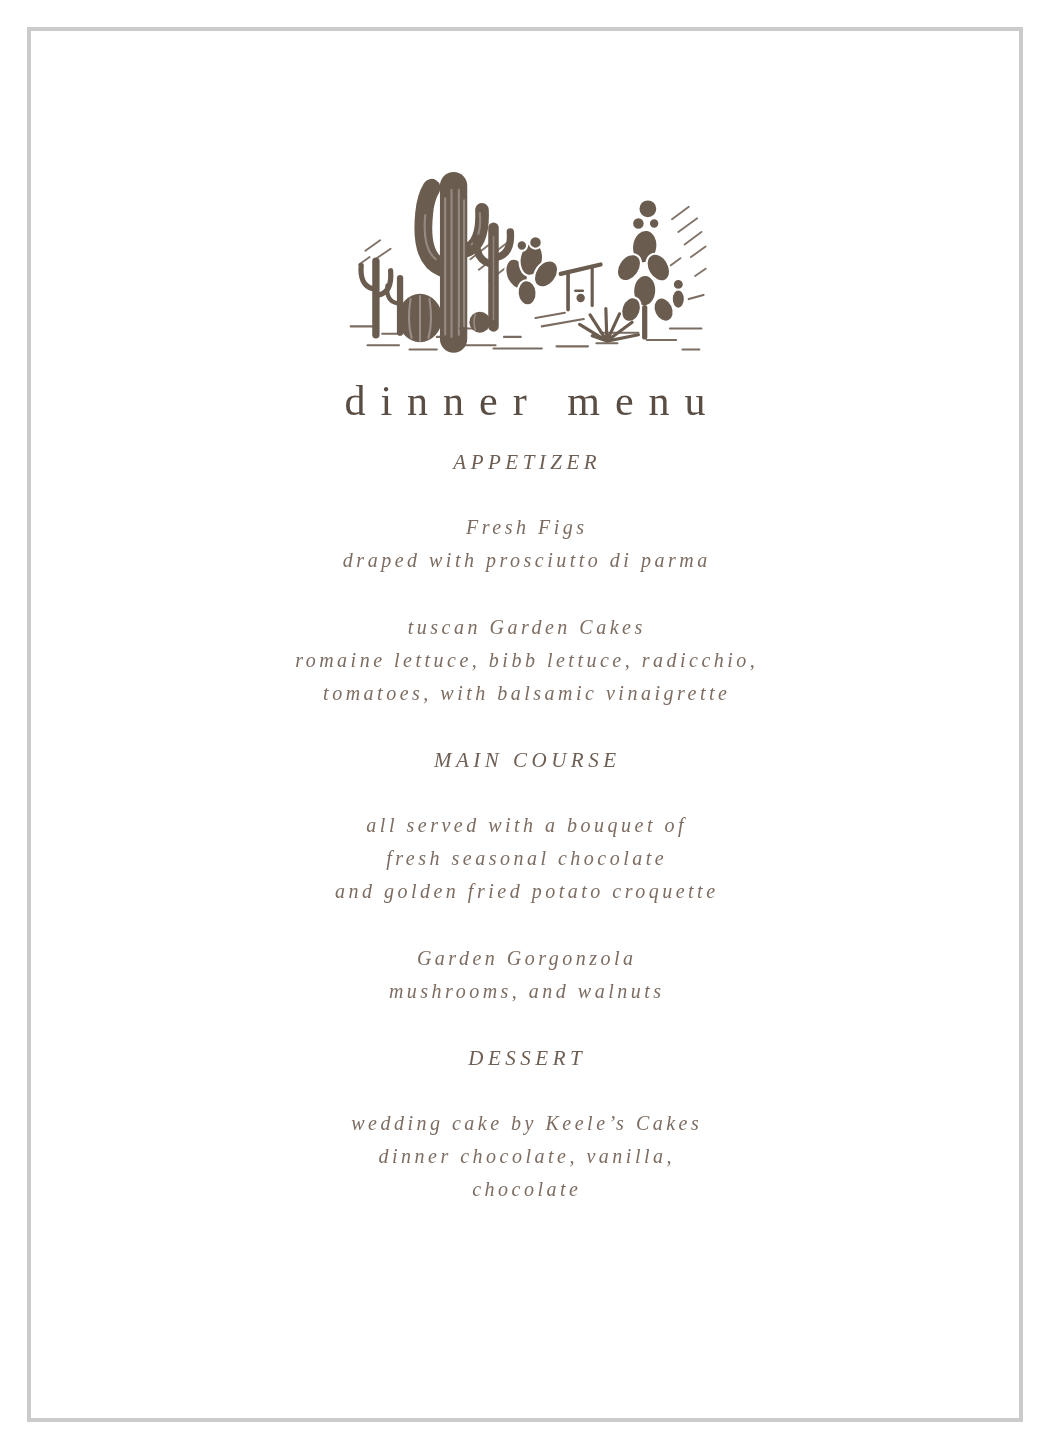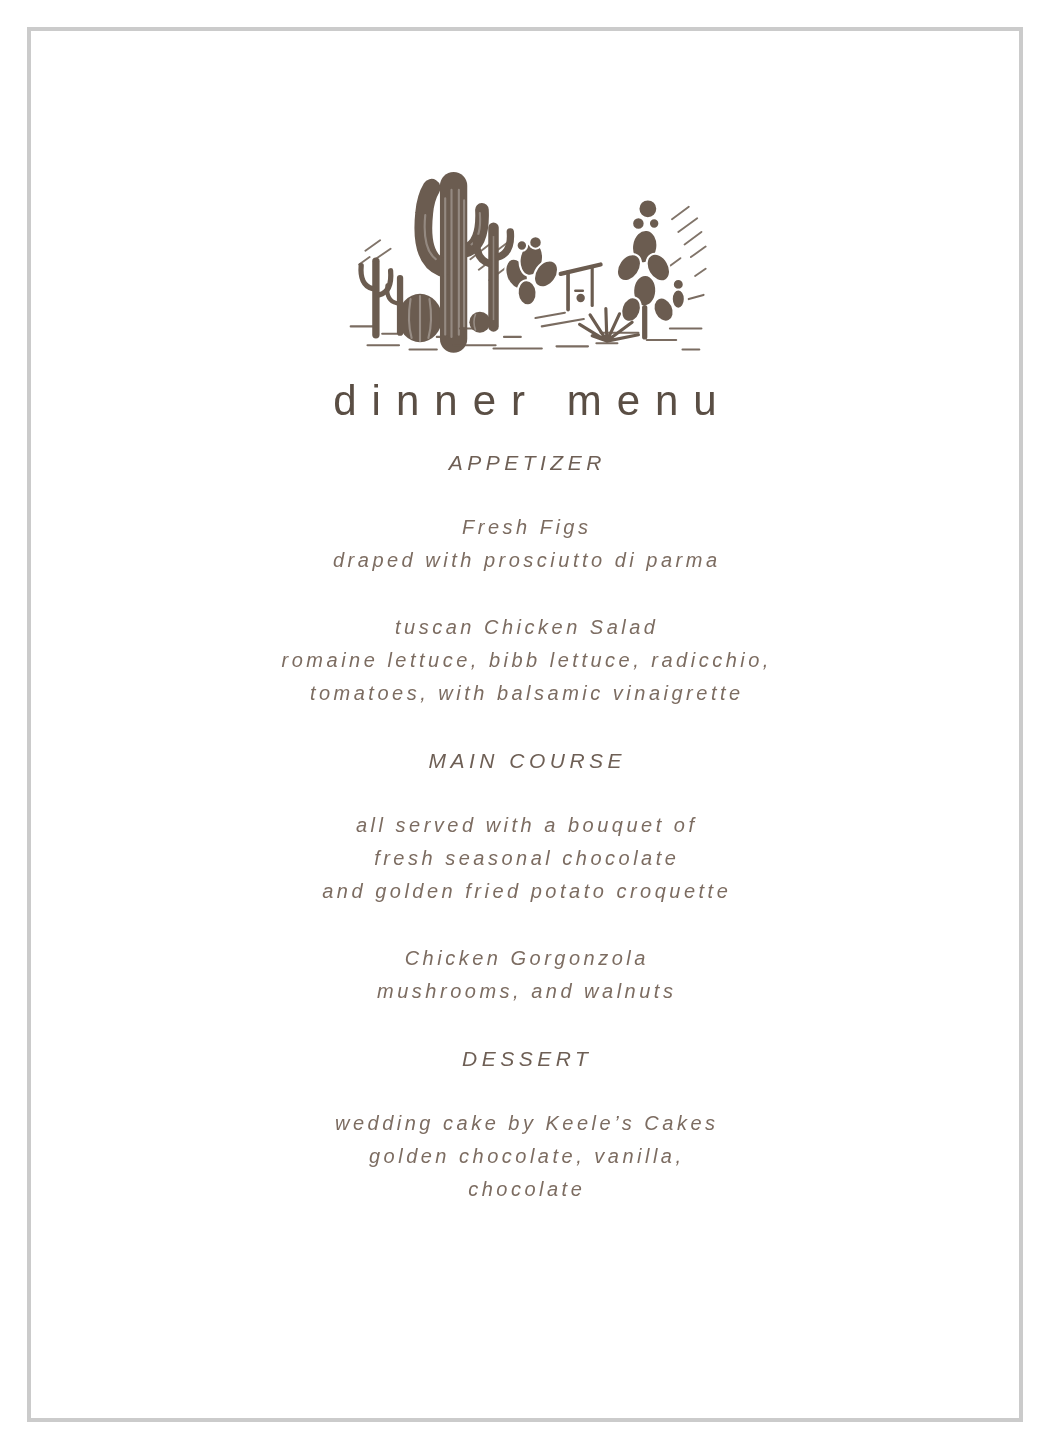--- a/index.html
+++ b/index.html
@@ -1,20 +1,20 @@
 <!DOCTYPE html>
 <html><head>
 <meta charset="utf-8">
 <style>
   html,body { margin:0; padding:0; background:#ffffff; }
   .card {
     position:relative;
     width:1050px; height:1449px;
     background:#ffffff;
-    font-family:Liberation Sans, sans-serif;
+    font-family:Liberation Serif, serif;
     overflow:hidden;
   }
   .frame {
     position:absolute;
     top:27px; left:27px; right:27px; bottom:27px;
     border:4px solid #cbcbcb;
     pointer-events:none;
   }
   .illustration {
     position:absolute;
@@ -164,42 +164,42 @@
 
   <div class="menu-body">
 
     <section>
       <h2 class="heading">APPETIZER</h2>
       <div class="group">
         <p class="line">Fresh Figs</p>
         <p class="line">draped with prosciutto di parma</p>
       </div>
       <div class="group">
-        <p class="line">tuscan Chicken Salad</p>
+        <p class="line">tuscan Garden Cakes</p>
         <p class="line">romaine lettuce, bibb lettuce, radicchio,</p>
         <p class="line">tomatoes, with balsamic vinaigrette</p>
       </div>
     </section>
 
     <section>
       <h2 class="heading">MAIN COURSE</h2>
       <div class="group">
         <p class="line">all served with a bouquet of</p>
         <p class="line">fresh seasonal chocolate</p>
         <p class="line">and golden fried potato croquette</p>
       </div>
       <div class="group">
-        <p class="line">Chicken Gorgonzola</p>
+        <p class="line">Garden Gorgonzola</p>
         <p class="line">mushrooms, and walnuts</p>
       </div>
     </section>
 
     <section>
       <h2 class="heading">DESSERT</h2>
       <div class="group">
         <p class="line">wedding cake by Keele’s Cakes</p>
-        <p class="line">golden chocolate, vanilla,</p>
+        <p class="line">dinner chocolate, vanilla,</p>
         <p class="line">chocolate</p>
       </div>
     </section>
 
   </div>
 </div>
 
 </body></html>

